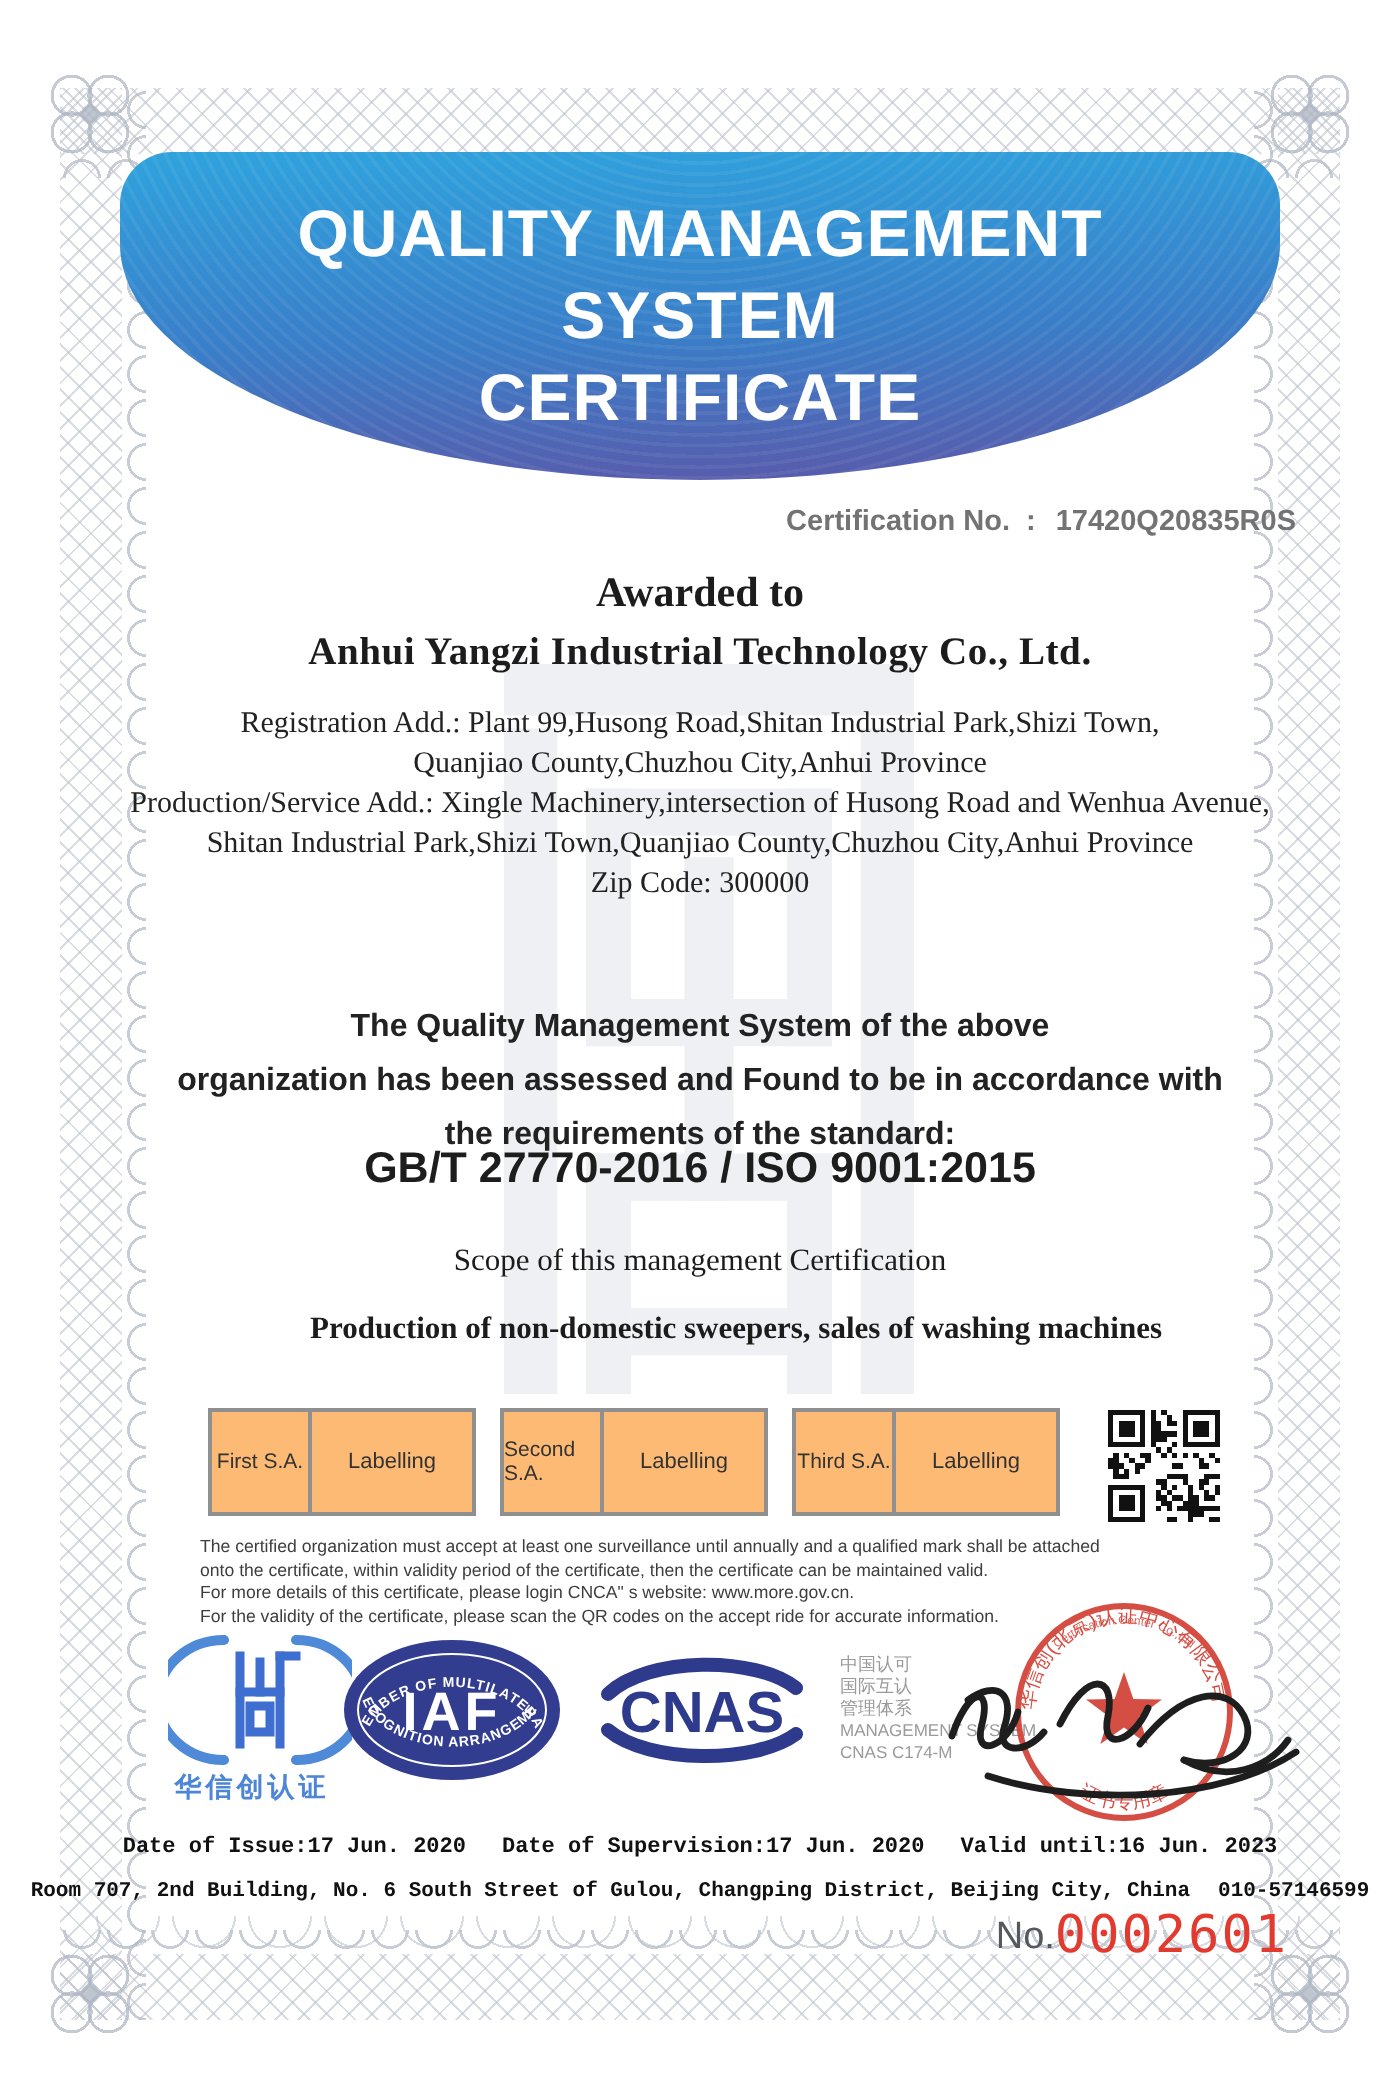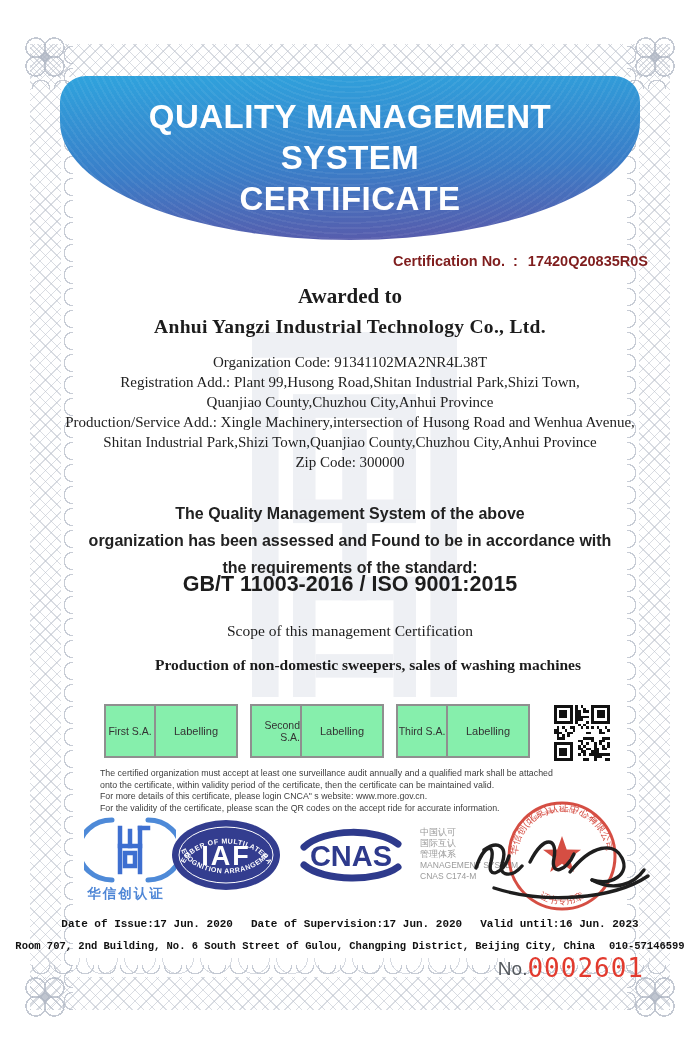--- a/index.html
+++ b/index.html
@@ -54,35 +54,35 @@
     display:flex;flex-direction:column;align-items:center;justify-content:flex-start;
     padding-top:20px;box-sizing:border-box;}
   .banner::after{content:"";position:absolute;inset:0;border-radius:inherit;
     background:repeating-radial-gradient(ellipse at 50% -60%, rgba(255,255,255,.06) 0 2px, transparent 2px 6px);}
   .banner .t{font-family:"Liberation Sans",sans-serif;font-weight:bold;color:#ffffff;
     font-size:33px;line-height:41px;letter-spacing:.5px;text-align:center;}
 
   
   .abs{position:absolute;left:0;right:0;z-index:4;text-align:center;}
   .cert-no{position:absolute;z-index:4;top:253px;right:52px;
-    font-family:"Liberation Sans",sans-serif;font-weight:bold;font-size:14.5px;color:#7f1d1d;}
+    font-family:"Liberation Sans",sans-serif;font-weight:bold;font-size:14.5px;color:#737373;}
   .cert-no .sep{margin:0 10px 0 8px;}
   .awarded{top:284px;font-weight:bold;font-size:21px;}
   .company{top:316px;font-weight:bold;font-size:19.5px;letter-spacing:.3px;}
   .details{top:352px;font-size:15px;line-height:20px;color:#222;}
   .statement{top:500px;font-family:"Liberation Sans",sans-serif;font-weight:bold;
     font-size:16px;line-height:27px;color:#222;}
   .standard{top:572px;font-family:"Liberation Sans",sans-serif;font-weight:bold;font-size:21.5px;color:#1d1d1d;}
   .scope-h{top:622px;font-size:15.5px;}
   .scope-t{top:656px;font-weight:bold;font-size:15.5px;padding-left:36px;}
 
   
   .audit-row{position:absolute;z-index:4;left:104px;top:704px;width:506px;height:58px;}
   .audit-box{display:inline-flex;height:54px;border:2px solid #8f8f8f;vertical-align:top;
-    margin-right:8px;box-sizing:border-box;background:#86efac;text-align:right;}
+    margin-right:8px;box-sizing:border-box;background:#fdba74;}
   .audit-box .stage{width:48px;border-right:2px solid #8f8f8f;display:flex;align-items:center;
     justify-content:center;font-family:"Liberation Sans",sans-serif;font-size:10.5px;color:#333;}
   .audit-box .lbl{width:80px;display:flex;align-items:center;justify-content:center;
     font-family:"Liberation Sans",sans-serif;font-size:11px;color:#333;}
   .qr{position:absolute;right:0;top:1px;width:56px;height:56px;}
 
   
   .fineprint{position:absolute;z-index:4;left:100px;width:520px;top:768px;
     font-family:"Liberation Sans",sans-serif;font-size:8.8px;line-height:11.5px;color:#3d3d3d;text-align:left;}
 
@@ -147,35 +147,34 @@
   </div>
 
   <div class="cert-no">
     <span>Certification No.</span><span class="sep">:</span><span>17420Q20835R0S</span>
   </div>
 
   <div class="abs awarded">Awarded to</div>
   <div class="abs company">Anhui Yangzi Industrial Technology Co., Ltd.</div>
 
   <div class="abs details">
-    <div>Organization Code: 91341102MA2NR4L38T</div>
     <div>Registration Add.: Plant 99,Husong Road,Shitan Industrial Park,Shizi Town,</div>
     <div>Quanjiao County,Chuzhou City,Anhui Province</div>
     <div>Production/Service Add.: Xingle Machinery,intersection of Husong Road and Wenhua Avenue,</div>
     <div>Shitan Industrial Park,Shizi Town,Quanjiao County,Chuzhou City,Anhui Province</div>
     <div>Zip Code: 300000</div>
   </div>
 
   <div class="abs statement">
     <div>The Quality Management System of the above</div>
     <div>organization has been assessed and Found to be in accordance with</div>
     <div>the requirements of the standard:</div>
   </div>
 
-  <div class="abs standard">GB/T 11003-2016 / ISO 9001:2015</div>
+  <div class="abs standard">GB/T 27770-2016 / ISO 9001:2015</div>
   <div class="abs scope-h">Scope of this management Certification</div>
   <div class="abs scope-t">Production of non-domestic sweepers, sales of washing machines</div>
 
   <div class="audit-row">
     <div class="audit-box">
       <span class="stage">First S.A.</span>
       <span class="lbl">Labelling</span>
     </div>
     <div class="audit-box">
       <span class="stage">Second S.A.</span>
@@ -298,21 +297,21 @@
         <rect x="14" y="0" width="7" height="7" fill="#111"></rect>
         <rect x="15" y="1" width="5" height="5" fill="#fff"></rect>
         <rect x="16" y="2" width="3" height="3" fill="#111"></rect>
         <rect x="0" y="14" width="7" height="7" fill="#111"></rect>
         <rect x="1" y="15" width="5" height="5" fill="#fff"></rect>
         <rect x="2" y="16" width="3" height="3" fill="#111"></rect>
       </svg>
   </div>
 
   <div class="fineprint">
-    <div>The certified organization must accept at least one surveillance audit annually and a qualified mark shall be attached</div>
+    <div>The certified organization must accept at least one surveillance until annually and a qualified mark shall be attached</div>
     <div>onto the certificate, within validity period of the certificate, then the certificate can be maintained valid.</div>
     <div>For more details of this certificate, please login CNCA" s website: www.more.gov.cn.</div>
     <div>For the validity of the certificate, please scan the QR codes on the accept ride for accurate information.</div>
   </div>
 
   <svg class="logo" style="left:84px;top:815px;" width="92" height="70" viewBox="0 0 92 70">
     <path d="M28,5 A33,30 0 0 0 28,65" fill="none" stroke="#4e8ad8" stroke-width="5" stroke-linecap="round"></path>
     <path d="M64,5 A33,30 0 0 1 64,65" fill="none" stroke="#4e8ad8" stroke-width="5" stroke-linecap="round"></path>
     <g fill="none" stroke="#3e6fd0" stroke-width="4.5" stroke-linecap="square">
       <path d="M36,13 V57"></path>

